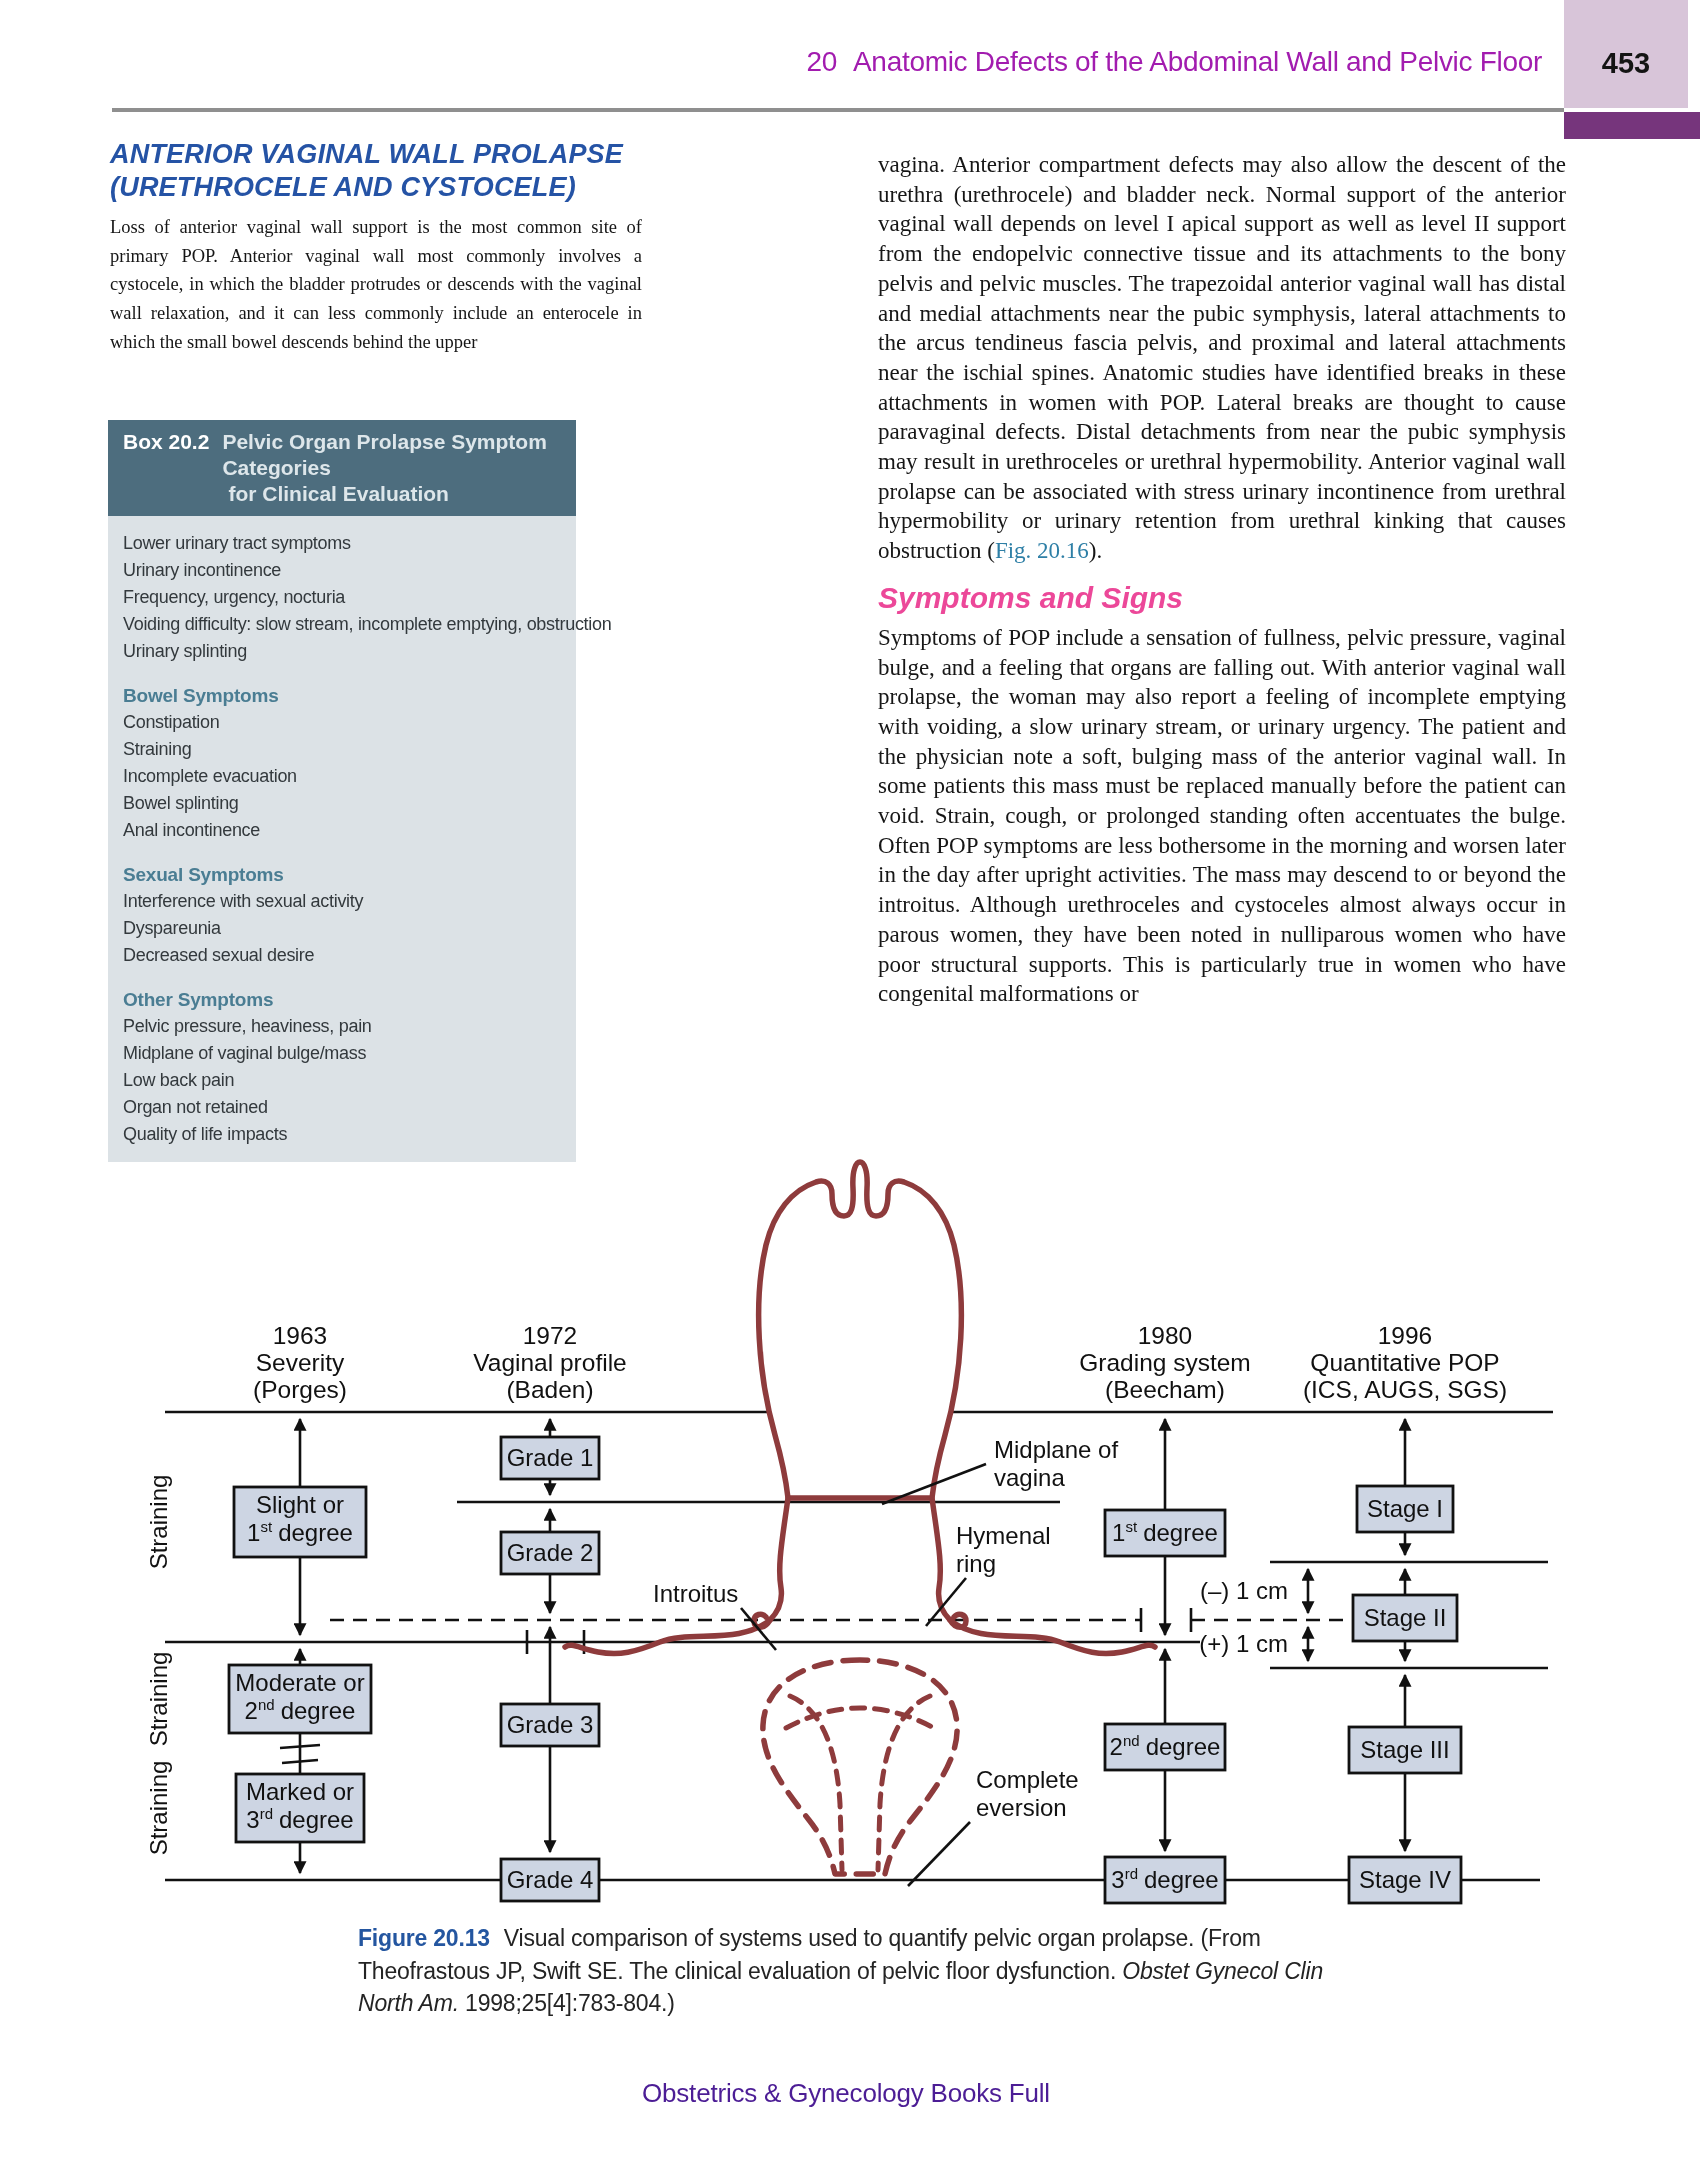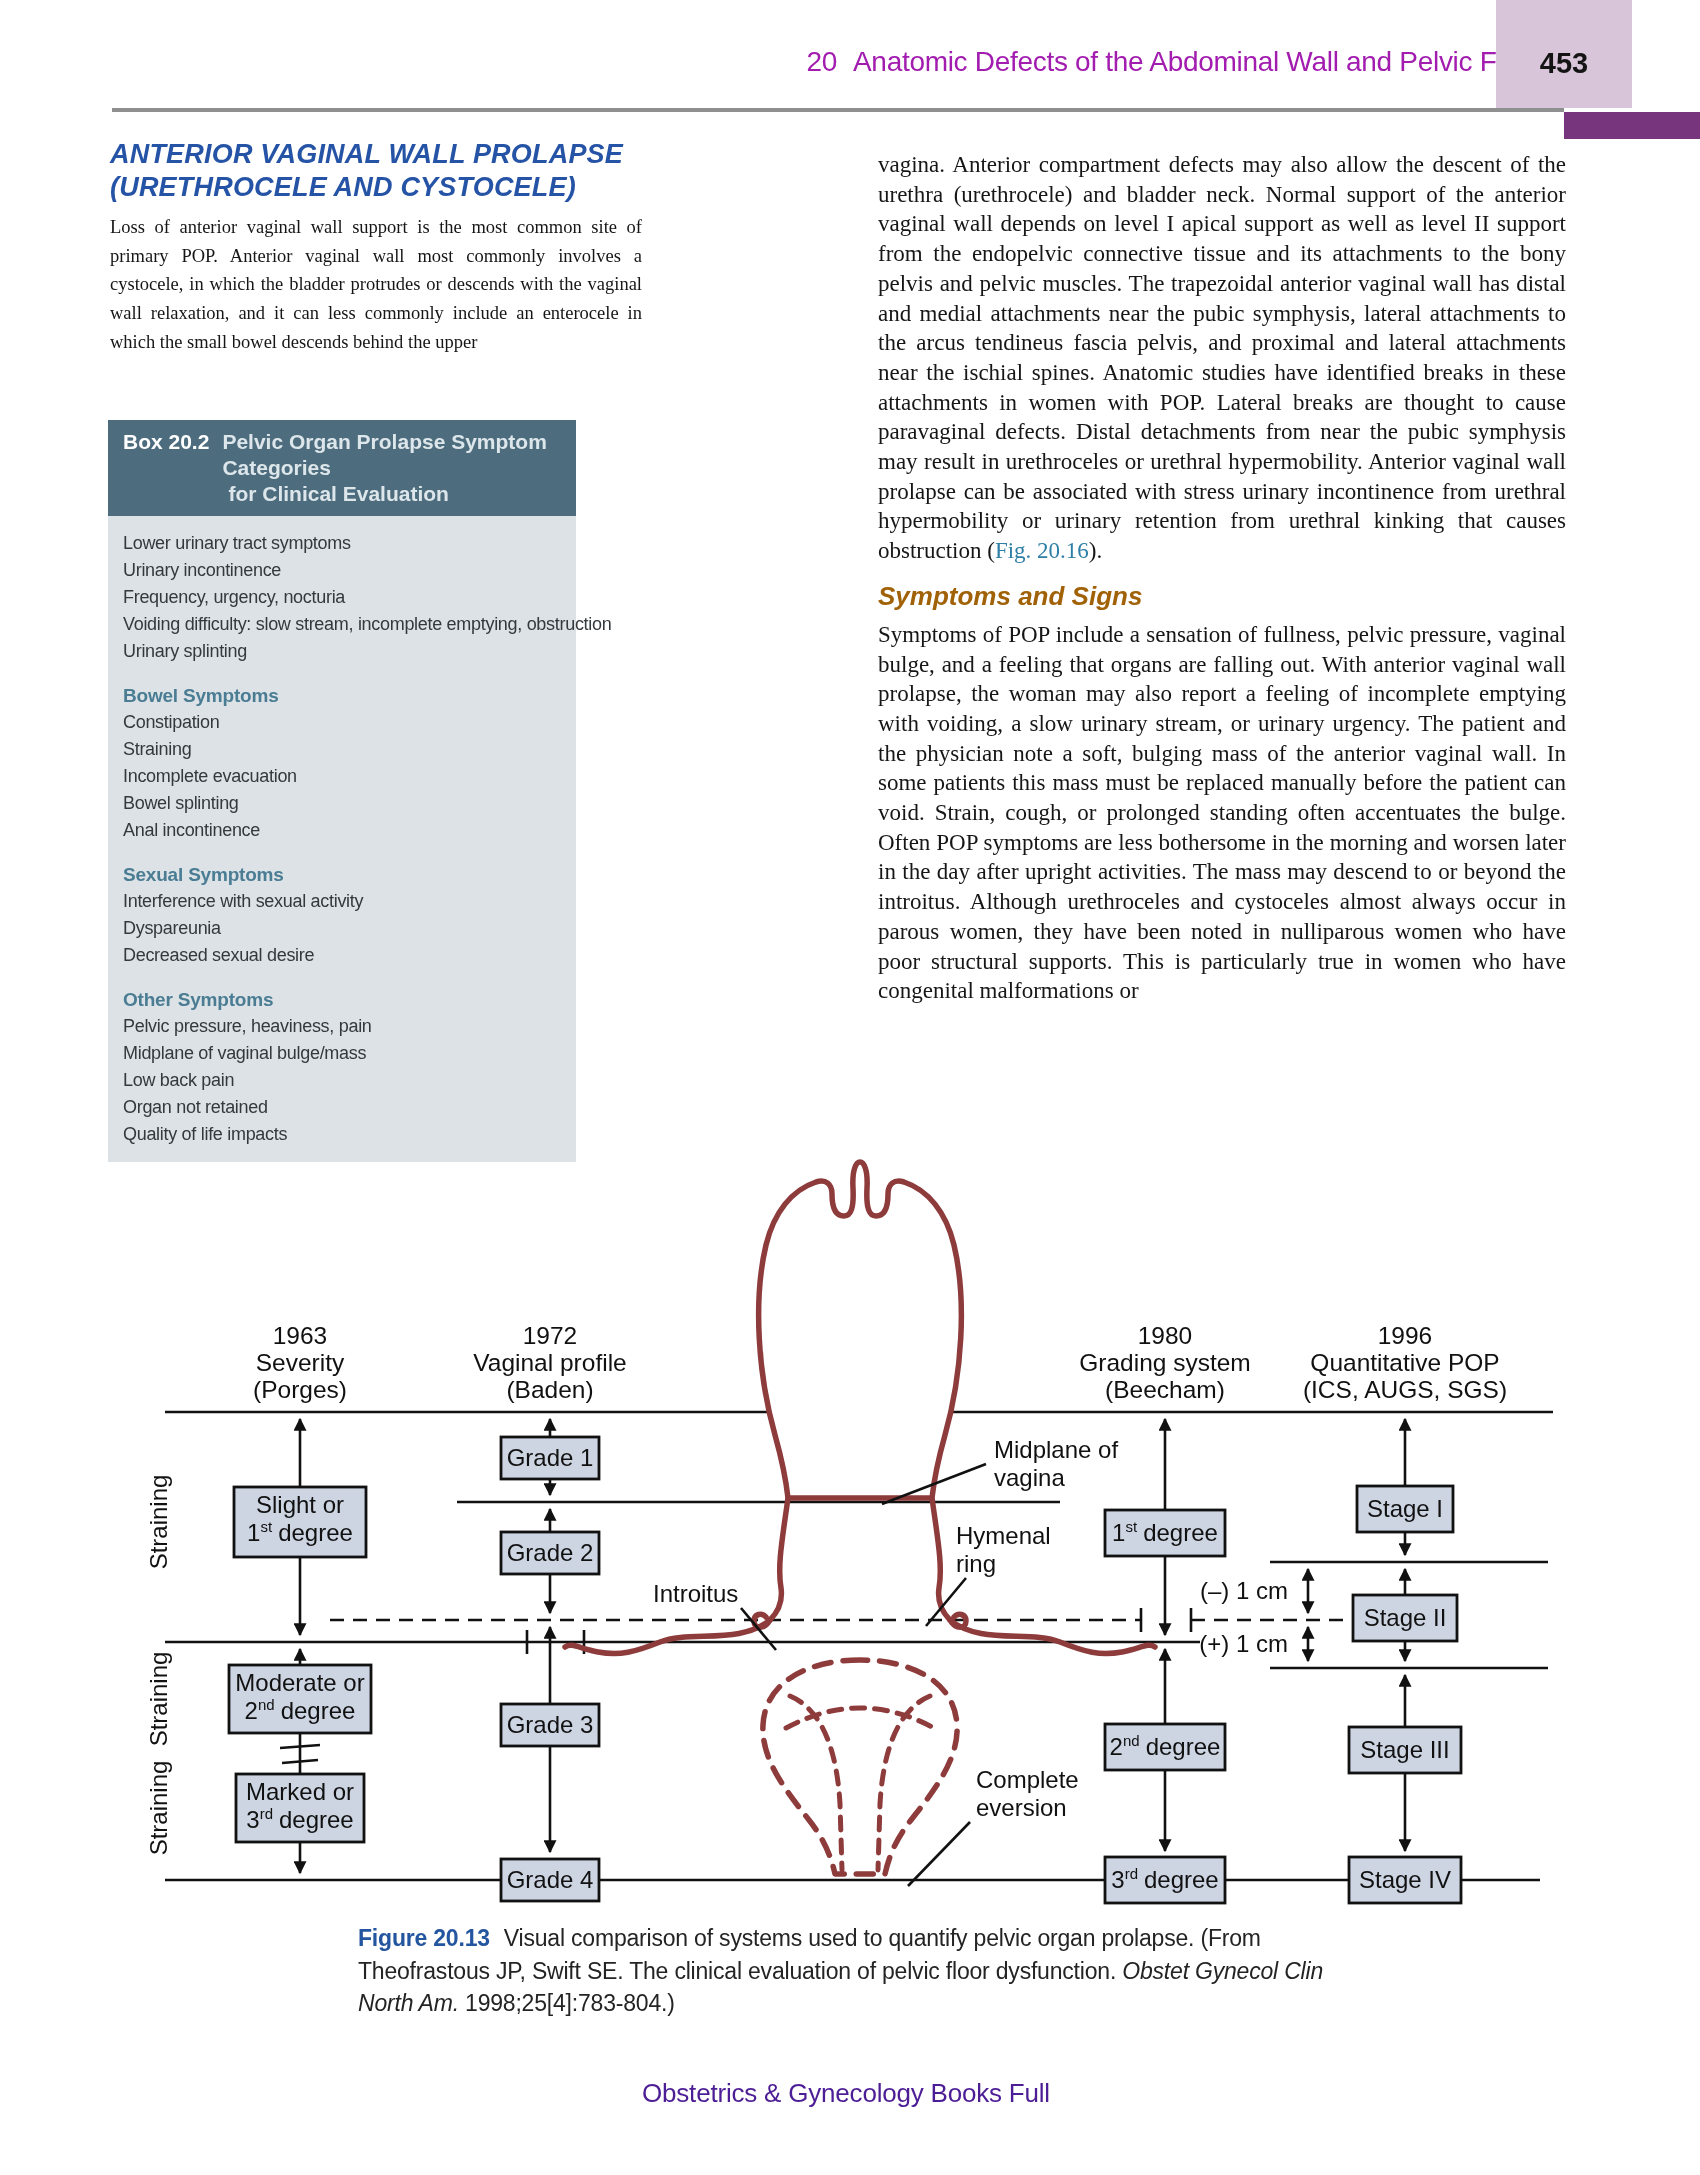--- a/index.html
+++ b/index.html
@@ -4,21 +4,21 @@
 <style>
   html,body{margin:0;padding:0;background:#ffffff;}
   .page{position:relative;width:1700px;height:2175px;background:#fff;overflow:hidden;
         font-family:"Liberation Sans",sans-serif;color:#141414;}
 
   
   .running-head{position:absolute;top:46px;right:158px;font-size:28px;color:#a21caf;
                 letter-spacing:-0.3px;white-space:nowrap;}
   .chapter-no{margin-right:16px;}
   .head-rule{position:absolute;top:108px;left:112px;width:1452px;height:4px;background:#8f8f8f;}
-  .page-tab-light{position:absolute;top:0;left:1496px;width:136px;height:108px;background:#d8c5d9;
+  .page-tab-light{position:absolute;top:0;left:1564px;width:124px;height:108px;background:#d8c5d9;
                   display:flex;align-items:flex-end;justify-content:center;}
   .page-num{font-size:29px;font-weight:bold;color:#141414;margin-bottom:28px;}
   .page-tab-dark{position:absolute;top:112px;left:1564px;width:136px;height:27px;background:#76357c;}
 
   
   .lc-heading{position:absolute;left:110px;top:138px;width:560px;font-size:27px;font-weight:bold;
               font-style:italic;color:#2553a5;line-height:33px;letter-spacing:0.2px;}
   .lc-para{position:absolute;left:110px;top:213px;width:532px;font-family:"Liberation Serif",serif;
            font-size:18.5px;line-height:28.7px;text-align:justify;color:#161616;}
 
@@ -29,21 +29,21 @@
   .box-bar-title{color:#dde6ea;}
   .box-body{background:#dce2e6;padding:14px 14px 14px 15px;}
   .box-item{font-size:18px;line-height:27px;color:#33393d;letter-spacing:-0.3px;white-space:nowrap;}
   .box-subhead{font-size:19px;line-height:27px;font-weight:bold;color:#4a7d93;margin-top:17px;
                letter-spacing:-0.2px;}
 
   
   .rc{position:absolute;left:878px;top:150px;width:688px;}
   .rc-para{font-family:"Liberation Serif",serif;font-size:23px;line-height:29.7px;
            text-align:justify;color:#161616;}
-  .rc-sub{font-size:26px;font-weight:bold;font-style:italic;color:#a16207;margin:15px 0 8px 0;}
+  .rc-sub{font-size:30px;font-weight:bold;font-style:italic;color:#ec4899;margin:15px 0 8px 0;}
   .fig-link{color:#2e7fa6;cursor:pointer;}
 
   
   .figure{position:absolute;left:120px;top:1140px;width:1460px;height:770px;}
   .fl{stroke:#111;stroke-width:2.6;fill:none;}
   .dash1{stroke-dasharray:14 9;}
   .fbox{fill:#cdd5e3;stroke:#111;stroke-width:2.8;}
   .ft{font-family:"Liberation Sans",sans-serif;font-size:24px;fill:#111;}
   .fth{font-family:"Liberation Sans",sans-serif;font-size:24.5px;fill:#111;text-anchor:middle;}
   .fmid{text-anchor:middle;}

